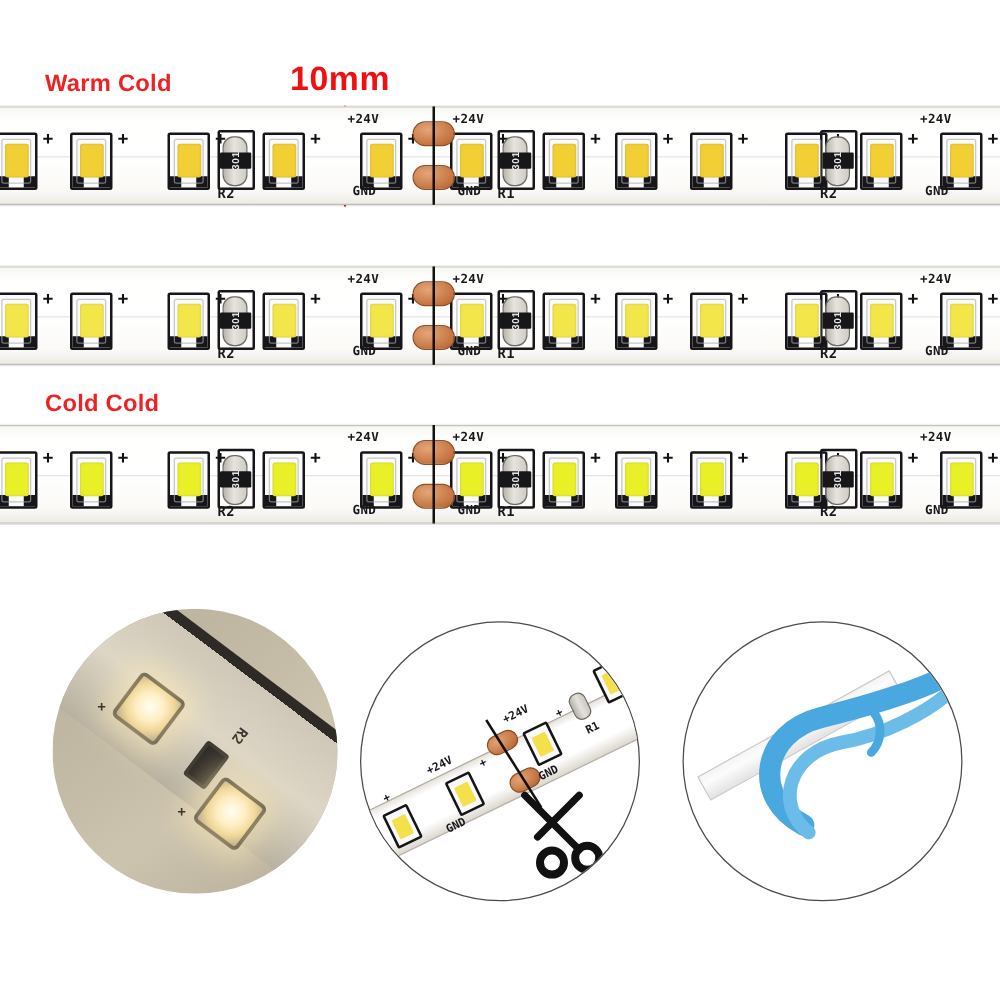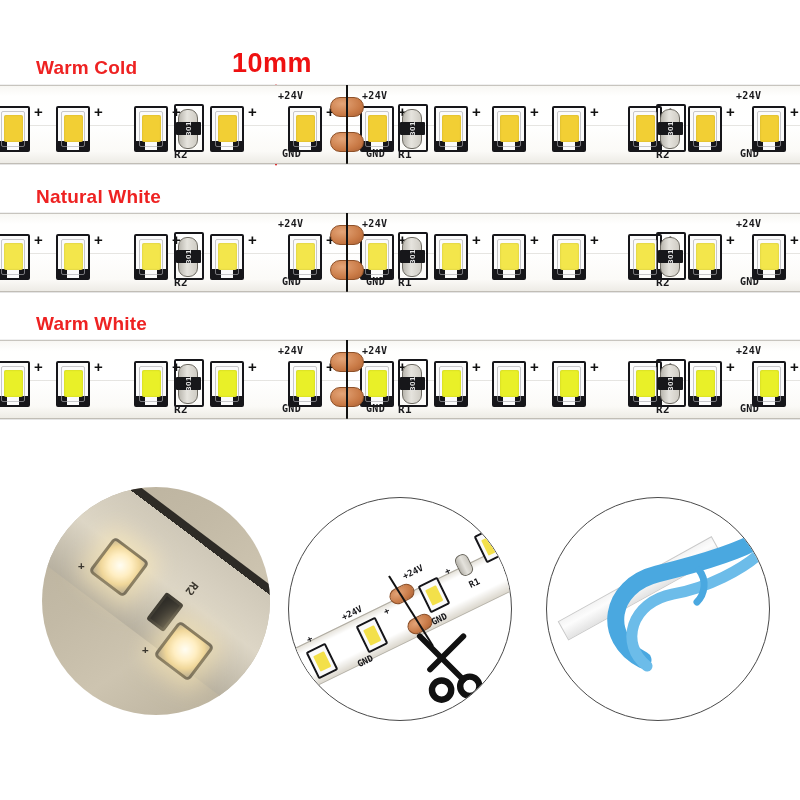--- a/index.html
+++ b/index.html
@@ -295,21 +295,20 @@
       <div class="pad" style="left: 330px; top: 47px;"></div>
       <div class="cutline" style="left: 346px; top: 0px; height: 79px;"></div>
       <div class="silk small" style="left: 278px; top: 5px;">+24V</div>
       <div class="silk small" style="left: 282px; top: 63px;">GND</div>
       <div class="silk small" style="left: 362px; top: 5px;">+24V</div>
       <div class="silk small" style="left: 366px; top: 63px;">GND</div>
       <div class="silk small" style="left: 736px; top: 5px;">+24V</div>
       <div class="silk small" style="left: 740px; top: 63px;">GND</div>
     </div>
 
-  <div class="cct-label" style="left:36px;top:186px;">Natural White</div>
   <div class="strip" id="strip-natural" style="top:213px;height:79px;">
     <div class="pcb-line"></div>
   <div class="led natural" style="left: -4px; top: 20.5px;">
         <div class="lens"></div>
         <div class="die" style="background: rgb(243, 230, 75);"></div>
       </div>
       <div class="plus" style="left: 34px; top: 18.5px;">+</div>
       <div class="led natural" style="left: 56px; top: 20.5px;">
         <div class="lens"></div>
         <div class="die" style="background: rgb(243, 230, 75);"></div>
@@ -384,21 +383,21 @@
       <div class="pad" style="left: 330px; top: 47px;"></div>
       <div class="cutline" style="left: 346px; top: 0px; height: 79px;"></div>
       <div class="silk small" style="left: 278px; top: 5px;">+24V</div>
       <div class="silk small" style="left: 282px; top: 63px;">GND</div>
       <div class="silk small" style="left: 362px; top: 5px;">+24V</div>
       <div class="silk small" style="left: 366px; top: 63px;">GND</div>
       <div class="silk small" style="left: 736px; top: 5px;">+24V</div>
       <div class="silk small" style="left: 740px; top: 63px;">GND</div>
     </div>
 
-  <div class="cct-label" style="left:36px;top:313px;">Warm White</div>
+  <div class="cct-label" style="left:36px;top:313px;">Cold Cold</div>
   <div class="strip" id="strip-cold" style="top:340px;height:79px;">
     <div class="pcb-line"></div>
   <div class="led cold" style="left: -4px; top: 20.5px;">
         <div class="lens"></div>
         <div class="die" style="background: rgb(233, 240, 40);"></div>
       </div>
       <div class="plus" style="left: 34px; top: 18.5px;">+</div>
       <div class="led cold" style="left: 56px; top: 20.5px;">
         <div class="lens"></div>
         <div class="die" style="background: rgb(233, 240, 40);"></div>

